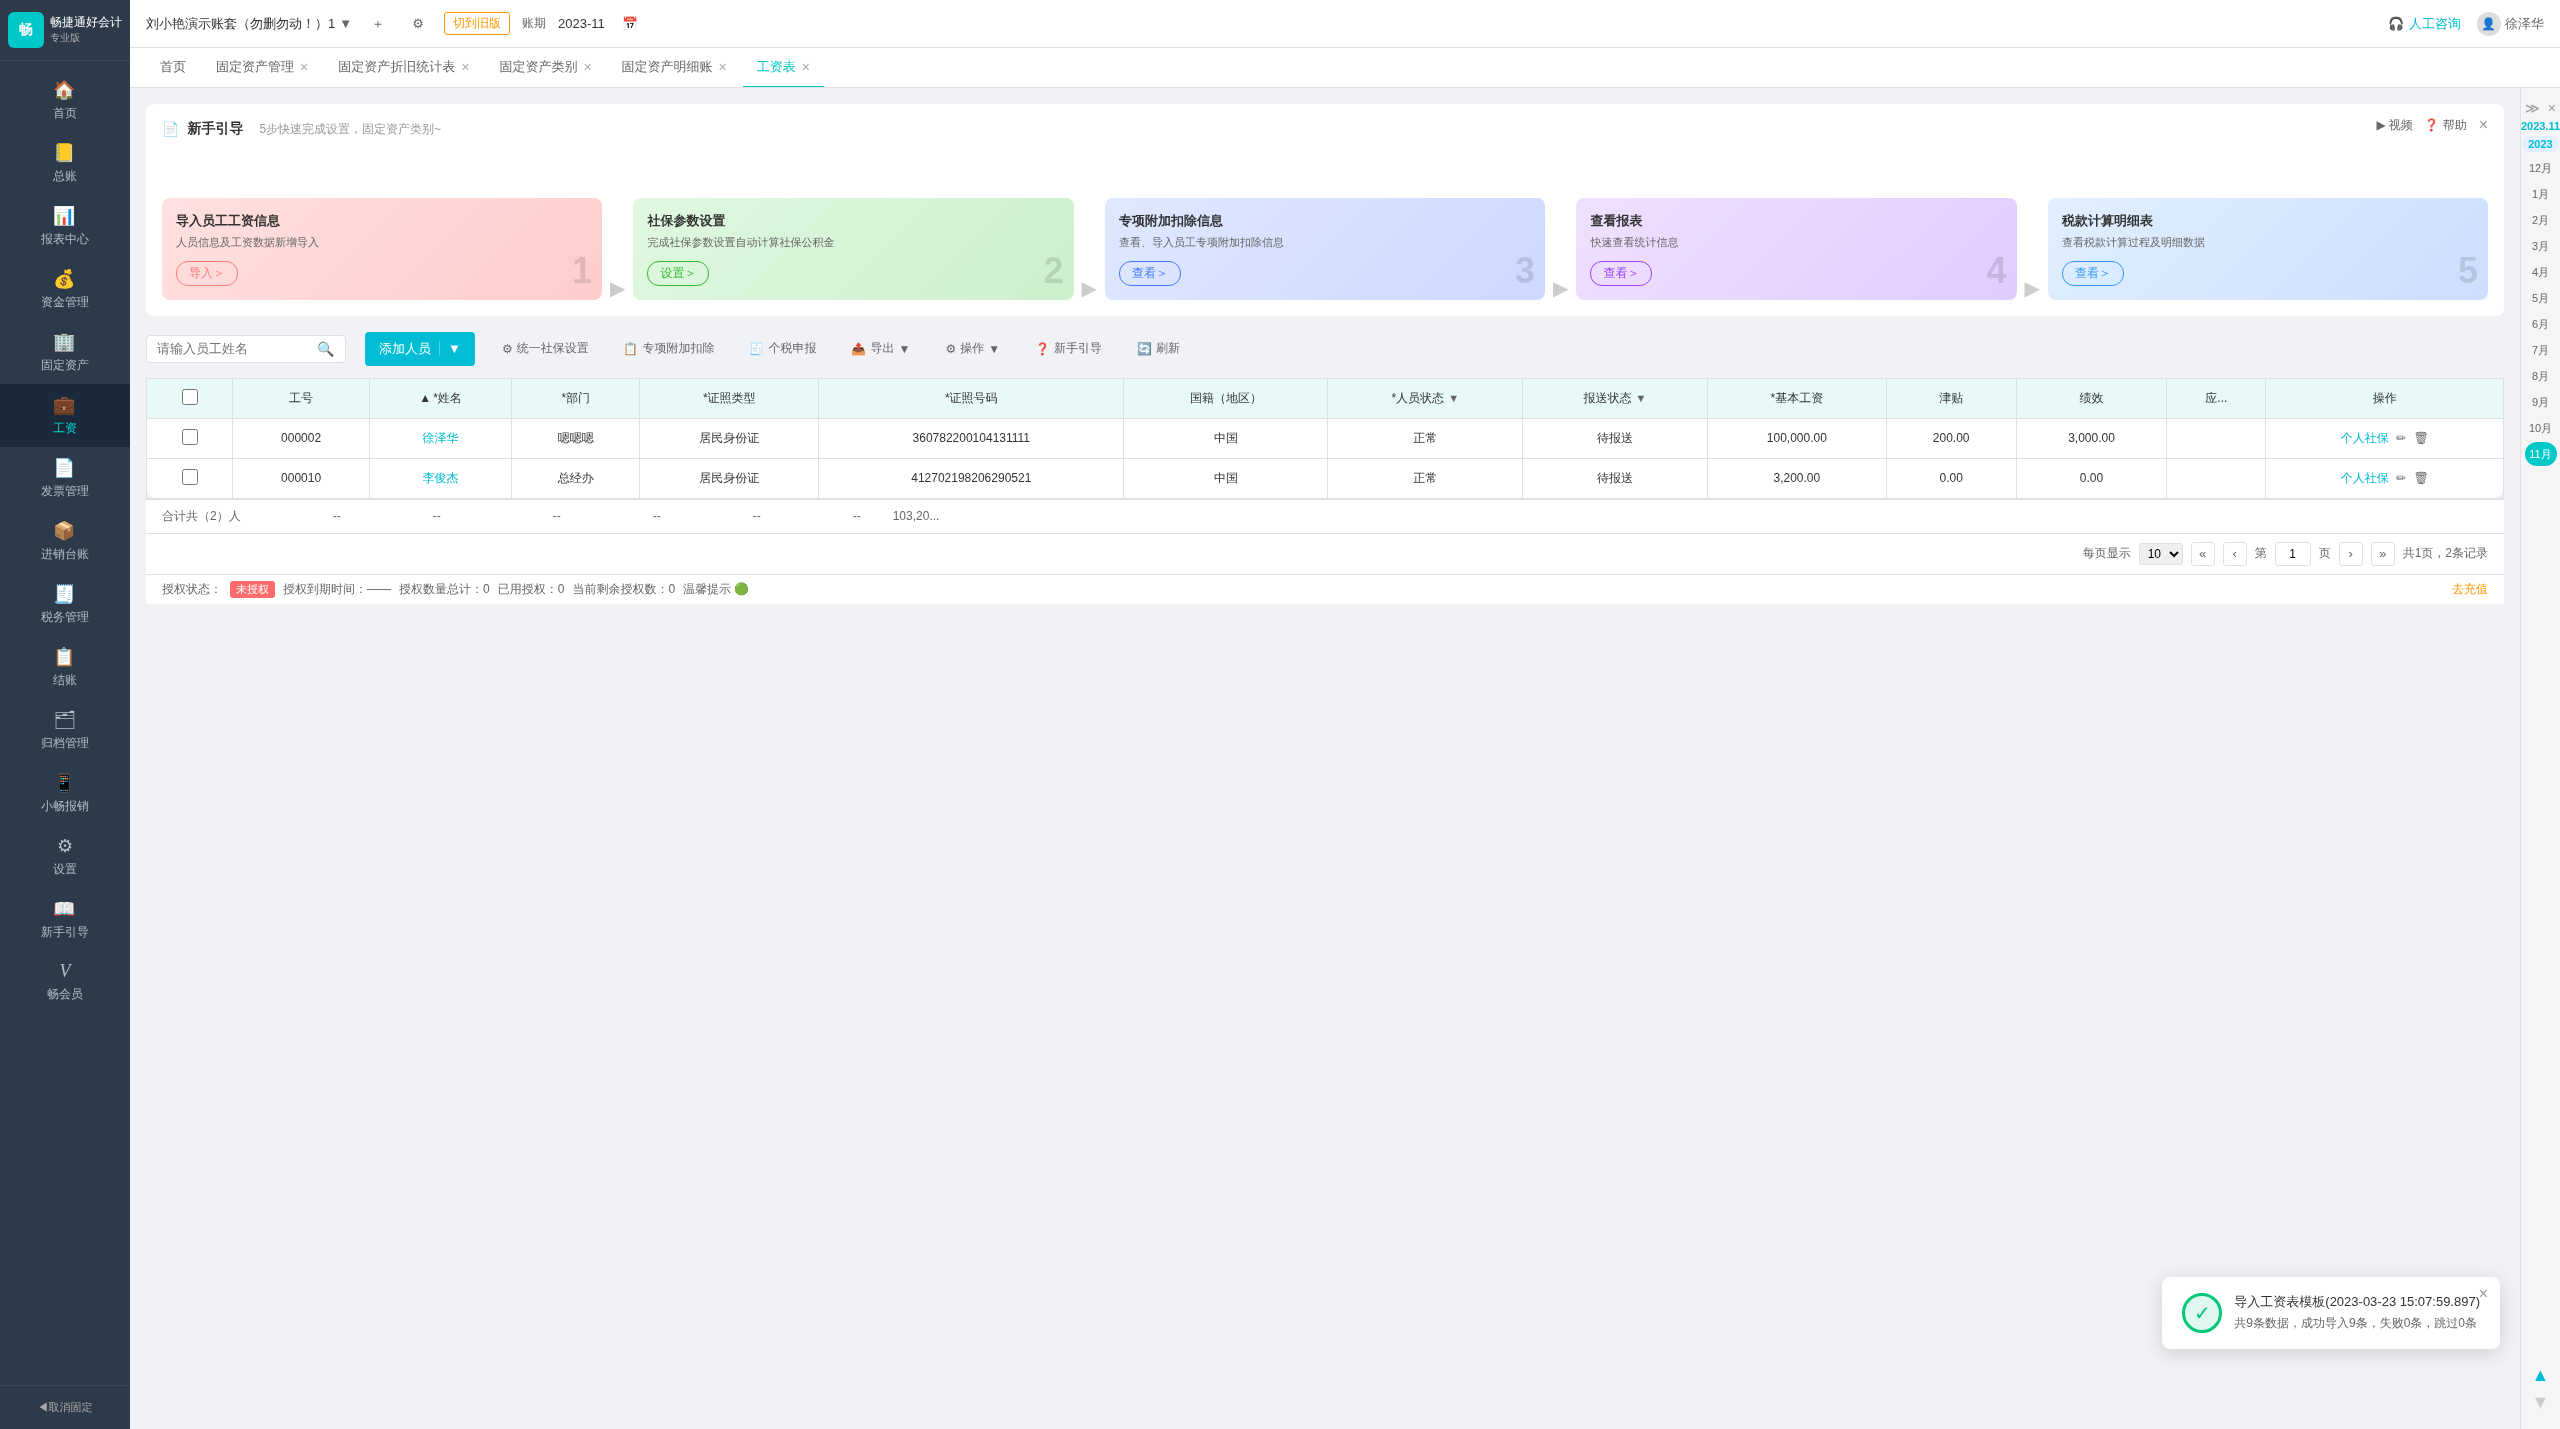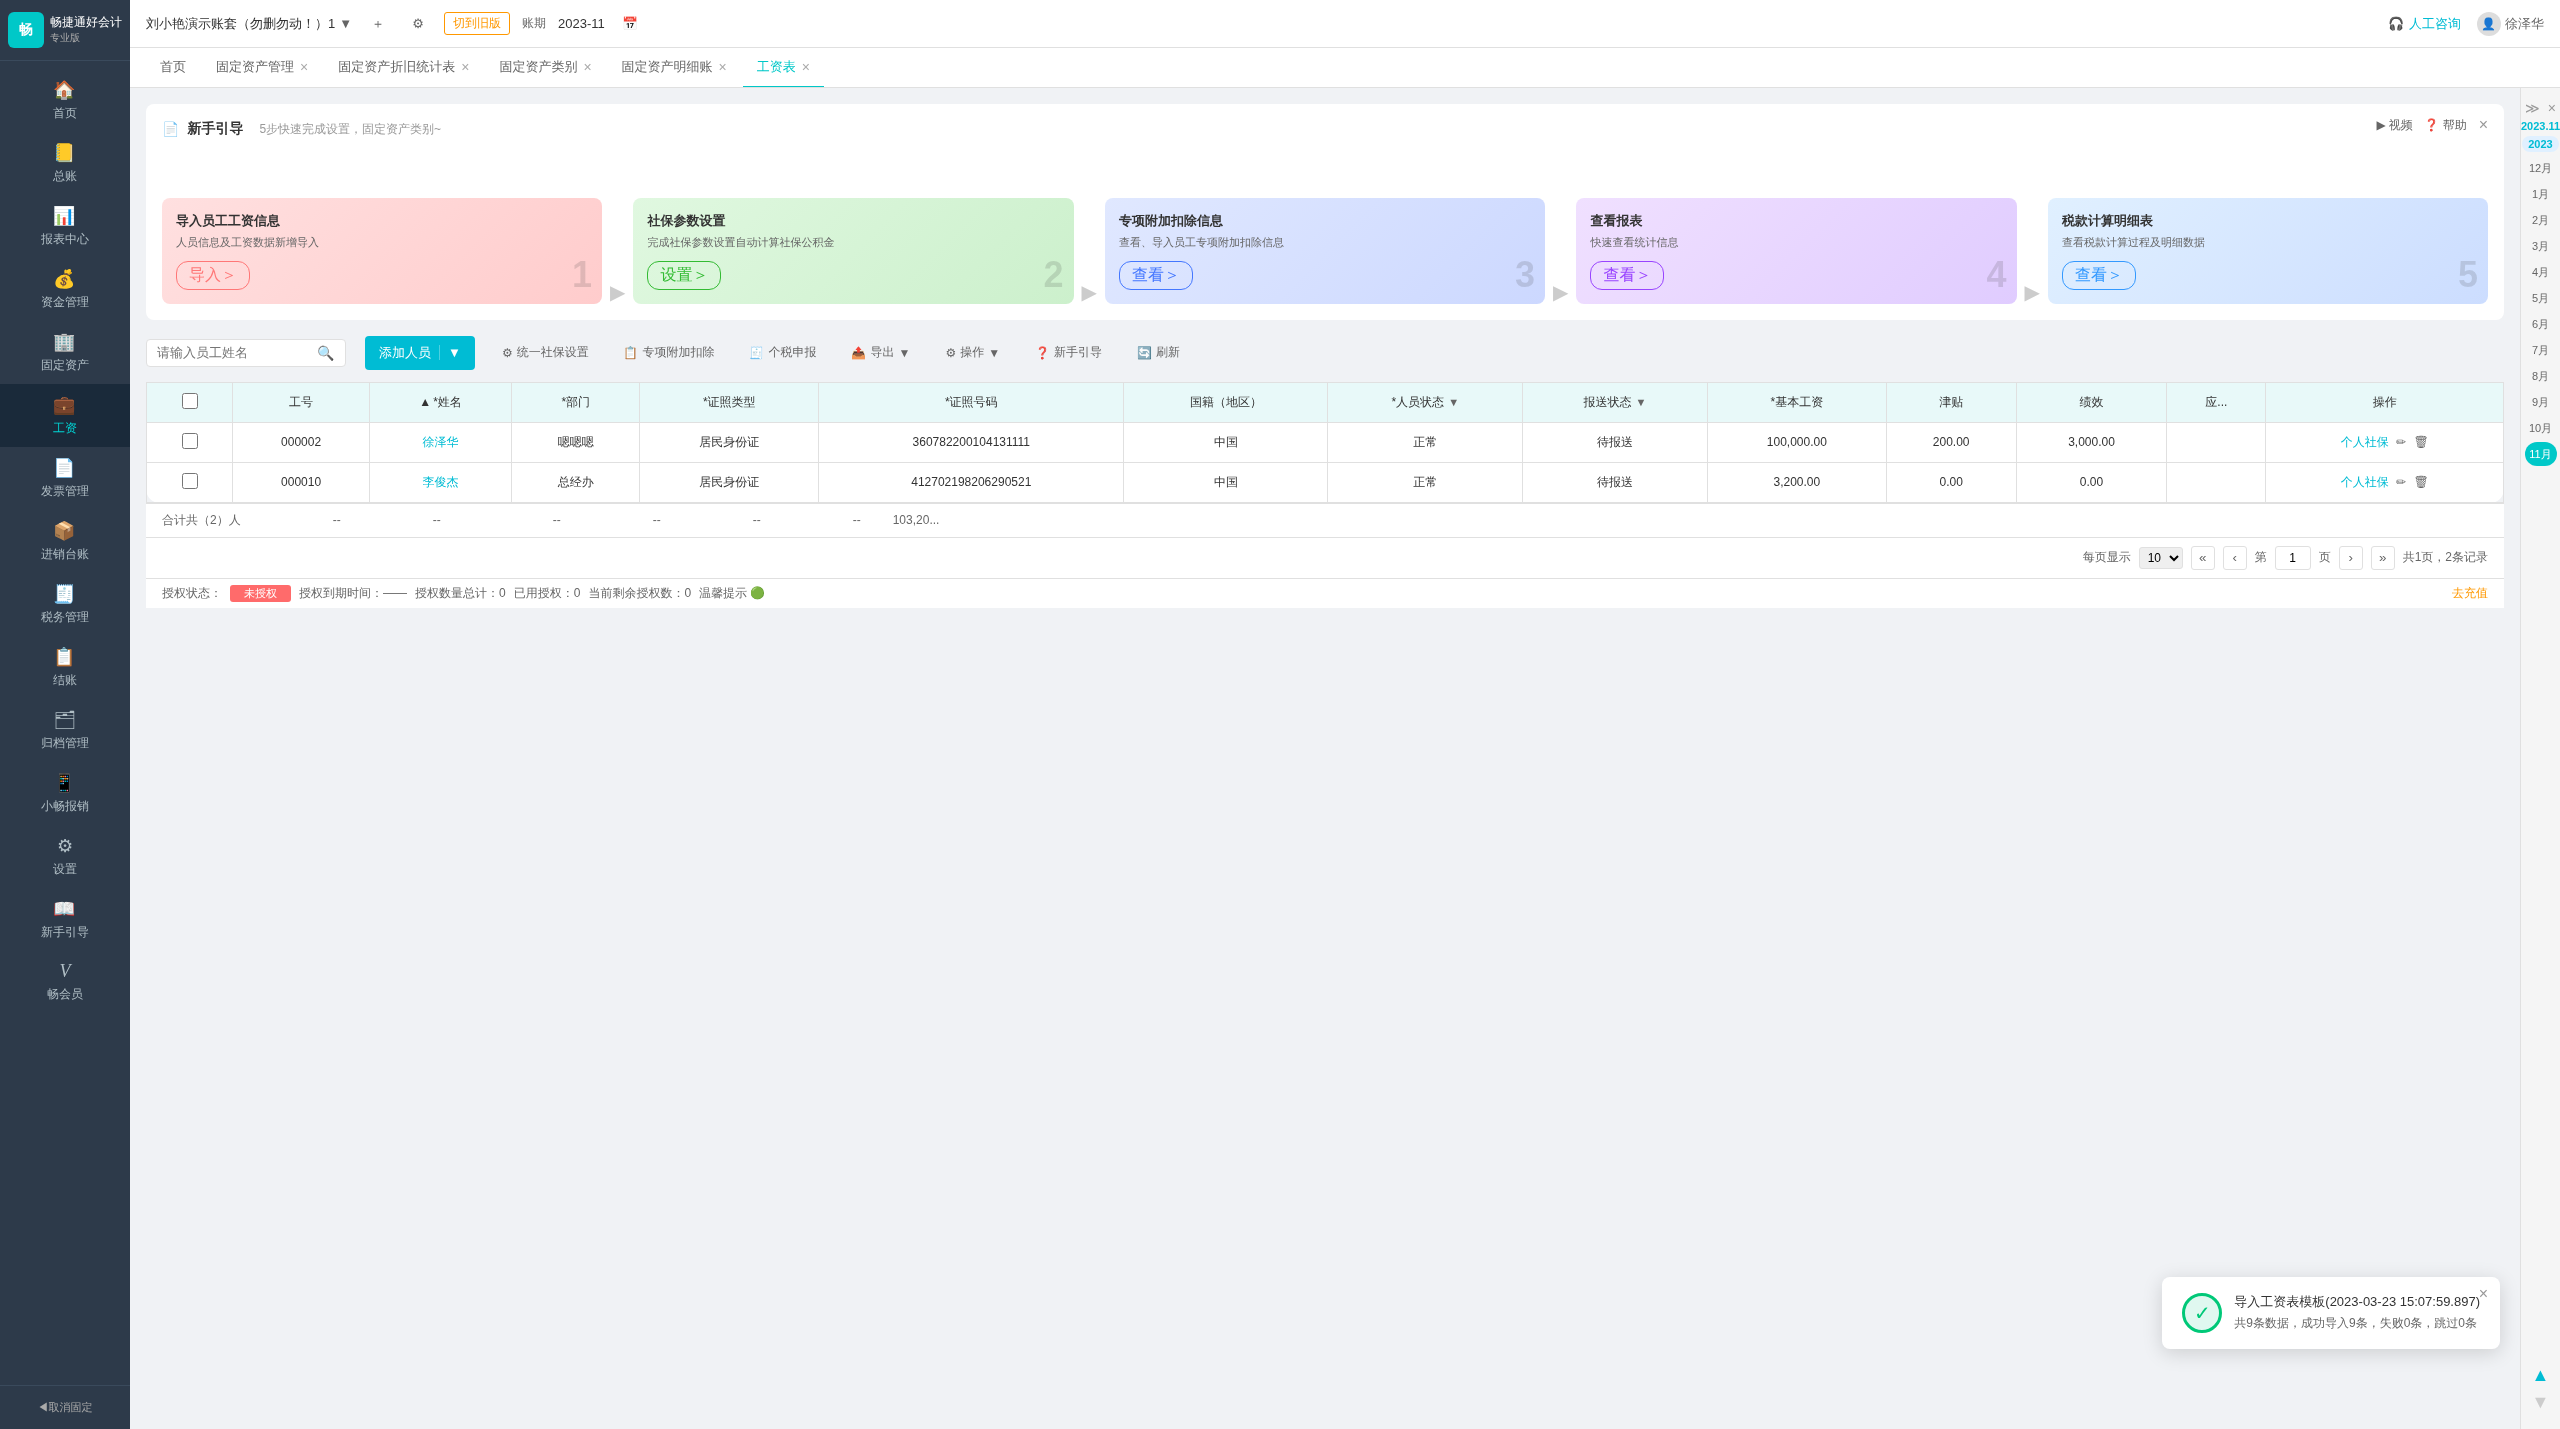--- a/index.html
+++ b/index.html
@@ -56,21 +56,21 @@
     .guide-steps { display: flex; align-items: flex-end; gap: 0; }
     .guide-step { background: linear-gradient(135deg, #ffe0e0, #ffcccc); border-radius: 8px; padding: 14px; flex: 1; position: relative; }
     .guide-step:nth-child(3) { background: linear-gradient(135deg, #e0f8e0, #ccf0cc); }
     .guide-step:nth-child(5) { background: linear-gradient(135deg, #e0e8ff, #ccd8ff); }
     .guide-step:nth-child(7) { background: linear-gradient(135deg, #f0e0ff, #e0ccff); }
     .guide-step:nth-child(9) { background: linear-gradient(135deg, #e0f0ff, #ccddff); margin-top: 48px; }
     .guide-arrow { color: #ccc; font-size: 20px; padding: 0 8px; flex-shrink: 0; }
     .step-number { position: absolute; bottom: 8px; right: 10px; font-size: 36px; font-weight: bold; opacity: 0.15; color: #333; }
     .step-title { font-size: 13px; font-weight: bold; color: #333; margin-bottom: 4px; }
     .step-desc { font-size: 11px; color: #666; line-height: 1.5; margin-bottom: 10px; }
-    .step-btn { border: 1px solid #ff7777; color: #ff7777; background: transparent; padding: 3px 12px; border-radius: 12px; font-size: 16px; cursor: pointer; }
+    .step-btn { border: 1px solid #ff7777; color: #ff7777; background: transparent; padding: 3px 12px; border-radius: 12px; font-size: 12px; cursor: pointer; }
     .guide-step:nth-child(3) .step-btn { border-color: #33bb33; color: #33bb33; }
     .guide-step:nth-child(5) .step-btn { border-color: #4477ff; color: #4477ff; }
     .guide-step:nth-child(7) .step-btn { border-color: #9944ff; color: #9944ff; }
     .guide-step:nth-child(9) .step-btn { border-color: #3399ff; color: #3399ff; }
     .guide-helpers { position: absolute; top: 12px; right: 16px; display: flex; align-items: center; gap: 12px; }
     .guide-helper-link { font-size: 12px; color: #666; cursor: pointer; display: flex; align-items: center; gap: 3px; }
     .guide-close-btn { cursor: pointer; color: #999; font-size: 16px; }
 
     
     .toolbar { display: flex; align-items: center; gap: 19px; margin-bottom: 12px; }
@@ -92,21 +92,21 @@
     .op-icon { color: #666; cursor: pointer; margin-left: 4px; }
 
     
     .table-footer { background: white; border-top: 1px solid #e0e0e0; padding: 8px 16px; display: flex; align-items: center; gap: 12px; font-size: 12px; color: #666; }
     .page-size-select { border: 1px solid #e0e0e0; border-radius: 3px; padding: 2px 4px; font-size: 12px; }
     .page-btn { width: 24px; height: 24px; display: flex; align-items: center; justify-content: center; border: 1px solid #e0e0e0; border-radius: 3px; cursor: pointer; background: white; color: #666; }
     .page-input { width: 36px; height: 24px; border: 1px solid #e0e0e0; border-radius: 3px; text-align: center; font-size: 12px; }
 
     
     .status-bar { background: #fff; border-top: 1px solid #e0e0e0; padding: 6px 16px; display: flex; align-items: center; gap: 8px; font-size: 12px; color: #666; }
-    .status-badge-red { background: #ff6b6b; color: white; padding: 1px 14px; border-radius: 3px; font-size: 11px; }
+    .status-badge-red { background: #ff6b6b; color: white; padding: 1px 6px; border-radius: 3px; font-size: 11px; }
     .recharge-link { color: #ff9800; cursor: pointer; margin-left: auto; }
 
     
     .right-panel { width: 40px; background: #f5f5f5; border-left: 1px solid #e0e0e0; display: flex; flex-direction: column; align-items: center; padding: 8px 0; gap: 4px; flex-shrink: 0; }
     .month-item { width: 32px; height: 24px; display: flex; align-items: center; justify-content: center; font-size: 11px; color: #666; cursor: pointer; border-radius: 3px; }
     .month-item.active { background: #00c8c8; color: white; border-radius: 12px; }
 
     
     .toast { position: fixed; bottom: 80px; right: 60px; background: white; border-radius: 8px; box-shadow: 0 4px 20px rgba(0,0,0,0.15); padding: 16px 20px; display: flex; align-items: flex-start; gap: 12px; max-width: 360px; z-index: 1000; }
     .toast-close { position: absolute; top: 8px; right: 12px; color: #999; cursor: pointer; font-size: 16px; }

